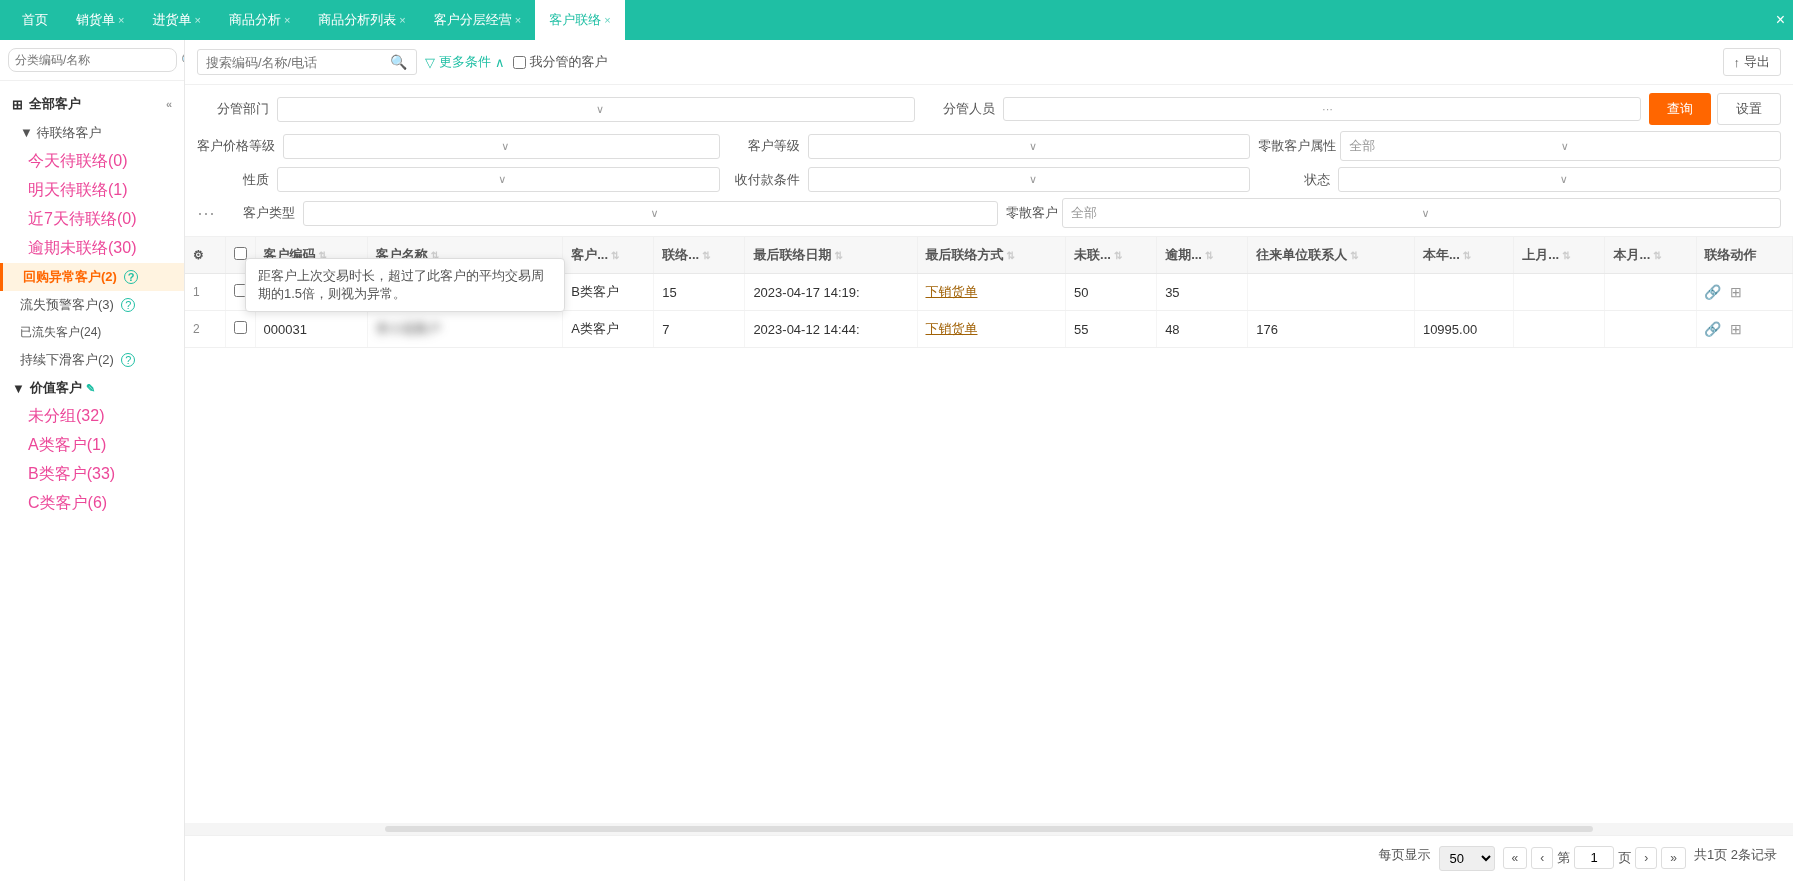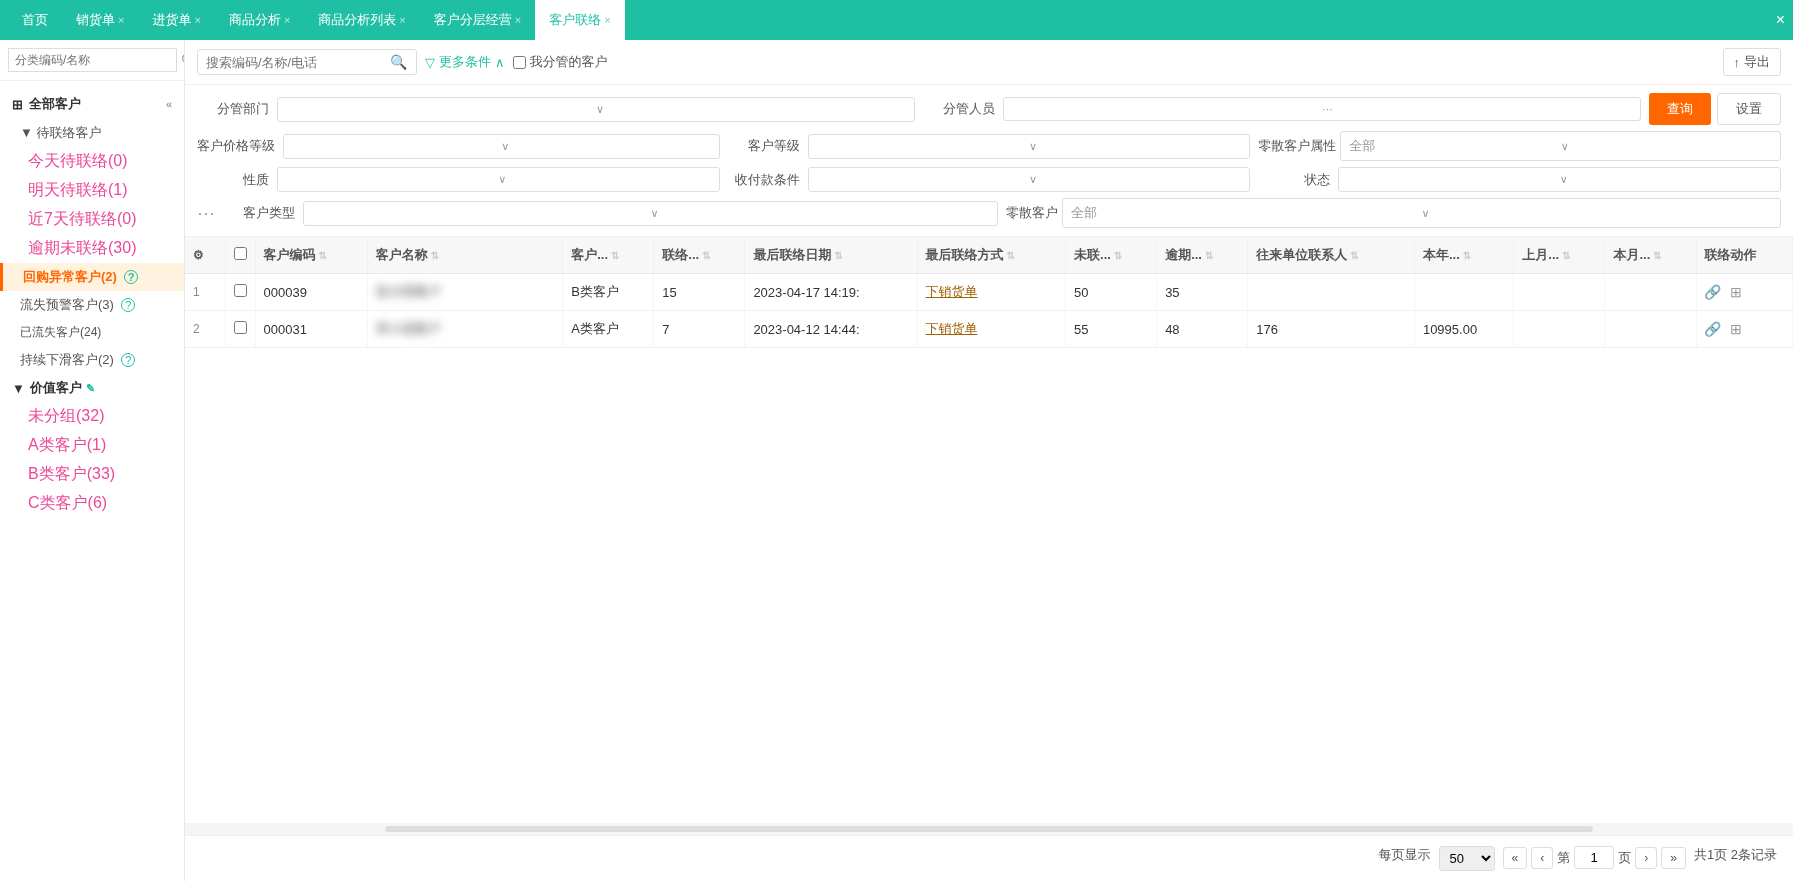--- a/index.html
+++ b/index.html
@@ -21,21 +21,21 @@
 
     
     .main-layout { display: flex; height: calc(881px - 40px); }
 
     
     .sidebar {
       width: 185px; background: #fff; border-right: 1px solid #e8e8e8;
       overflow-y: auto; flex-shrink: 0;
     }
     .sidebar-search { display: flex; align-items: center; padding: 8px; border-bottom: 1px solid #f0f0f0; }
-    .sidebar-search input { flex: 1; border: 1px solid #ddd; border-radius: 0; padding: 4px 6px; font-size: 12px; outline: none; }
+    .sidebar-search input { flex: 1; border: 1px solid #ddd; border-radius: 8px; padding: 4px 6px; font-size: 12px; outline: none; }
     .sidebar-search .search-icon { margin-left: 4px; color: #999; cursor: pointer; }
 
     .sidebar-section { padding: 8px 0; }
     .sidebar-title { display: flex; align-items: center; padding: 6px 12px; font-weight: bold; color: #333; cursor: pointer; }
     .sidebar-title .collapse-icon { margin-left: auto; font-size: 11px; color: #999; }
     .sidebar-item { padding: 5px 12px 5px 20px; cursor: pointer; color: #555; font-size: 12px; }
     .sidebar-item.active { background: #fff3e0; color: #ff6600; font-weight: bold; border-left: 3px solid #ff6600; }
     .sidebar-sub { padding: 4px 12px 4px 28px; font-size: 16px; color: #ec4899; cursor: pointer; }
     .sidebar-group-title { display: flex; align-items: center; padding: 5px 12px; color: #333; font-size: 12px; cursor: pointer; font-weight: 600; }
     .sidebar-group-title .tri { margin-right: 5px; }
@@ -209,20 +209,23 @@
       </div>
       <div class="sidebar-sub">未分组(32)</div>
       <div class="sidebar-sub">A类客户(1)</div>
       <div class="sidebar-sub">B类客户(33)</div>
       <div class="sidebar-sub">C类客户(6)</div>
     </div>
   </div>
 
   <div class="content" style="position:relative;">
 
+    <div class="tooltip-box">
+      <span>距客户上次交易时长，超过了此客户的平均交易周期的1.5倍，则视为异常。</span>
+    </div>
 
     <div class="toolbar">
       <div class="toolbar-search">
         <input type="text" style="border: none; outline: none; flex: 1 1 0%; font-size: 13px;" placeholder="搜索编码/名称/电话">
         <span class="s-icon">🔍</span>
       </div>
       <div class="more-conditions">
         <span>▽</span>
         <span>更多条件</span>
         <span>∧</span>

